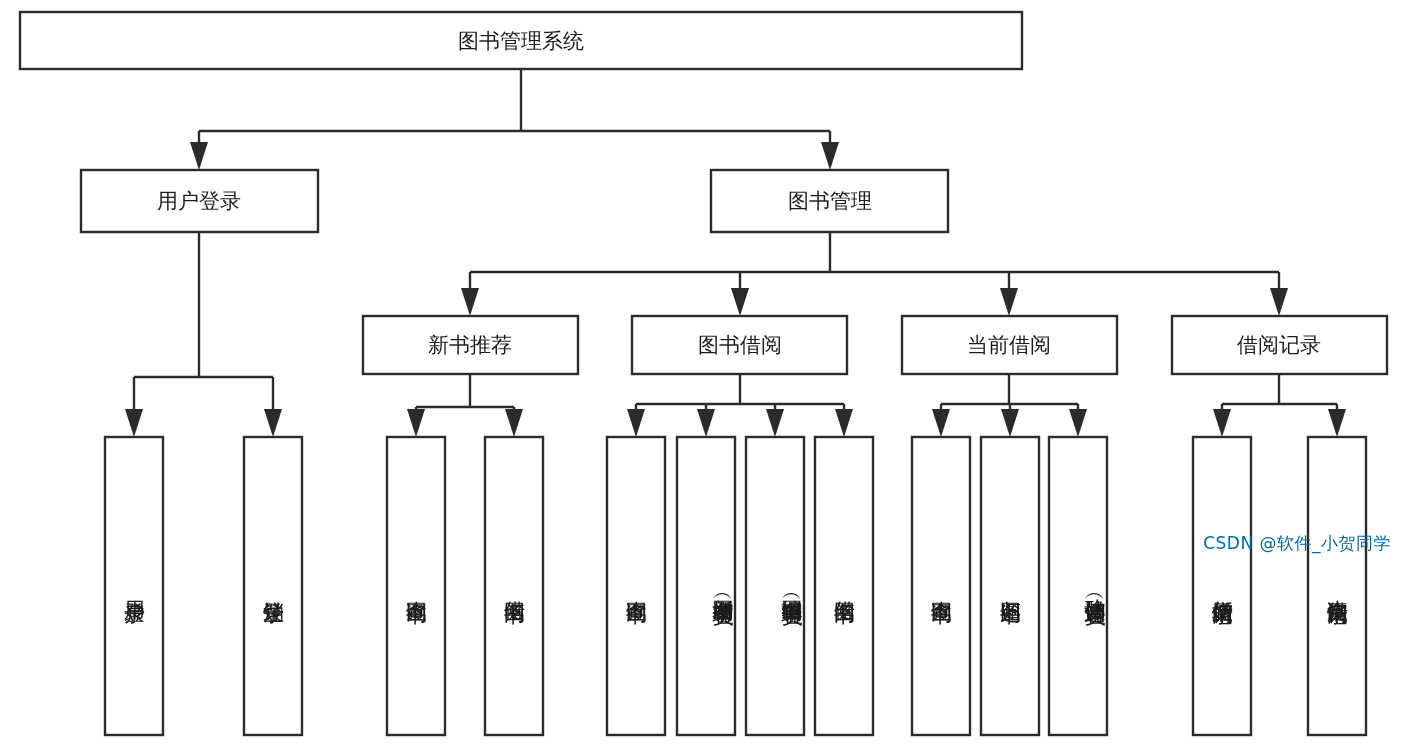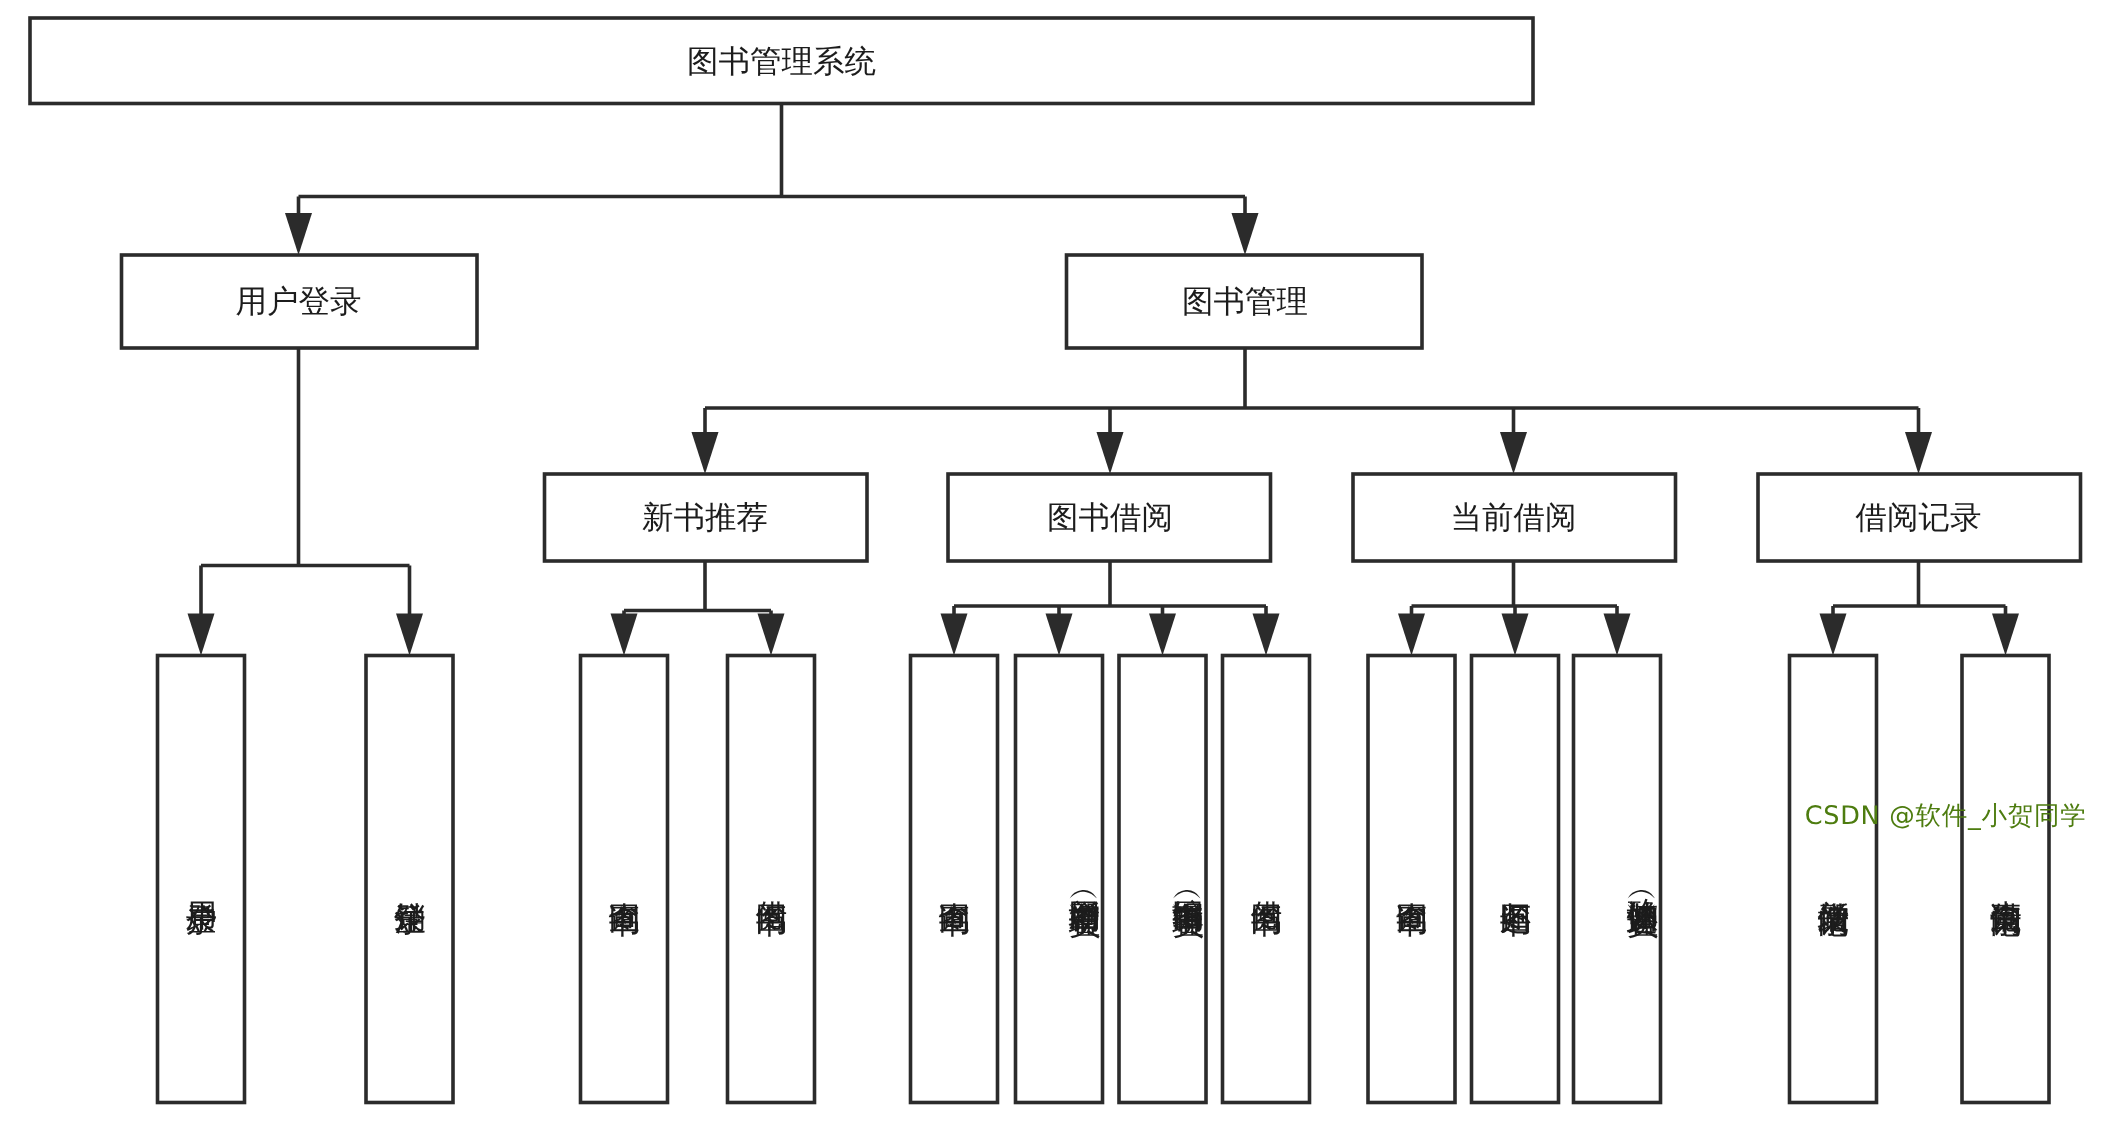--- a/index.html
+++ b/index.html
@@ -61,21 +61,21 @@
     letter-spacing: 1px;
     pointer-events: none;
     white-space: nowrap;
   }
   .watermark {
     position: absolute;
     right: 14px;
     bottom: 6px;
     font-family: "DejaVu Sans", "Liberation Sans", sans-serif;
     font-size: 17px;
-    color: #4d7c0f;
+    color: #0369a1;
     letter-spacing: 0.5px;
     white-space: nowrap;
   }
 </style>
 </head>
 <body>
 
 <div id="diagram-root">
 
   <svg class="flow" viewBox="0 0 1405 747">

